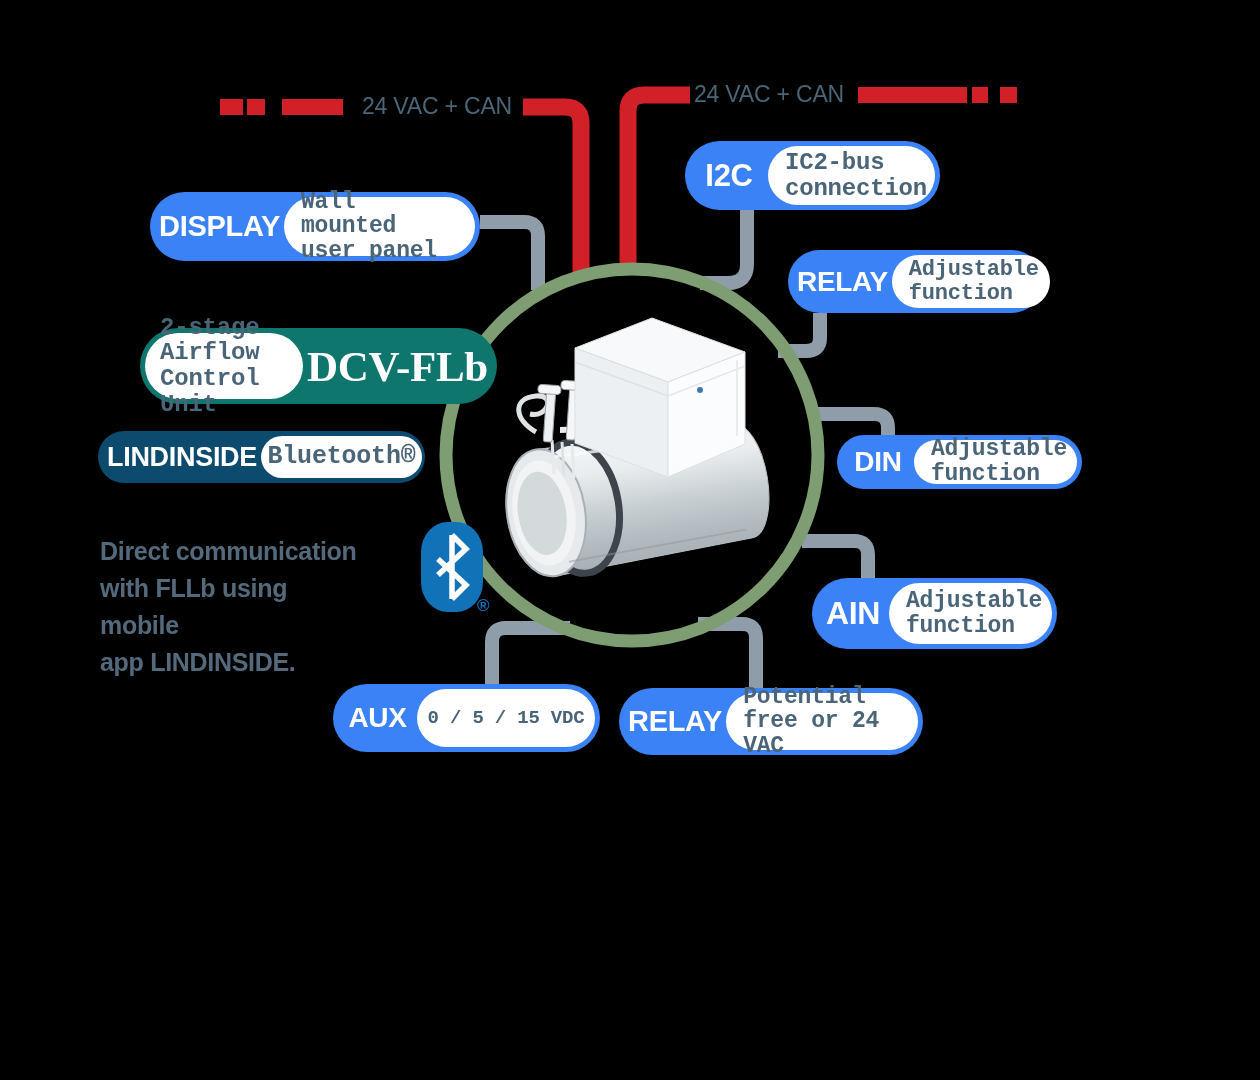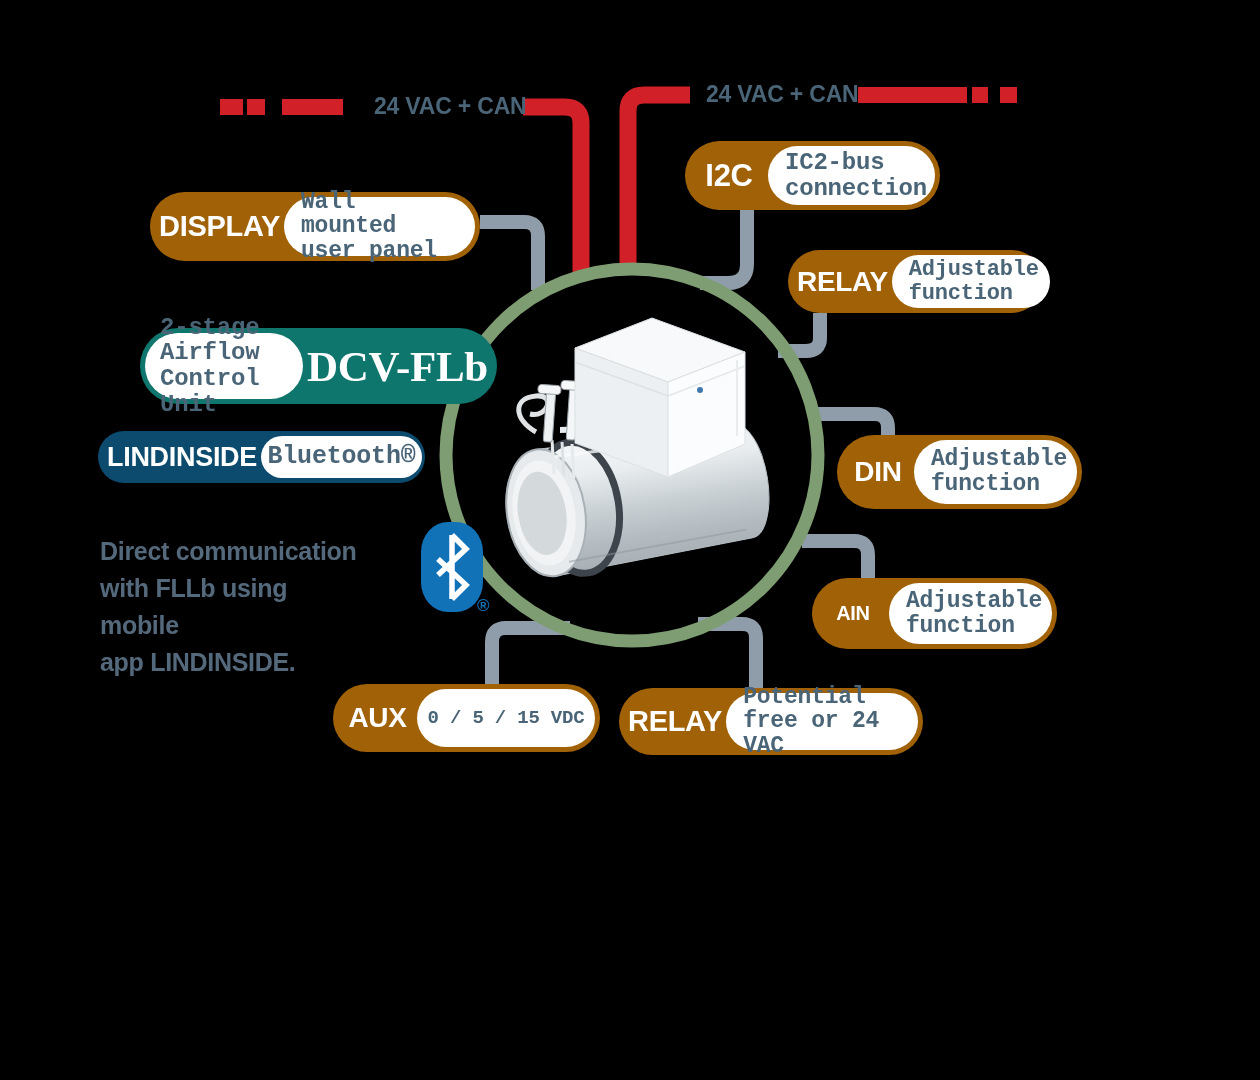--- a/index.html
+++ b/index.html
@@ -4,21 +4,21 @@
 <style>
   html,body{margin:0;padding:0;background:#000;}
   .stage{
     position:relative;width:1260px;height:1080px;background:#000;overflow:hidden;
     font-family:"Liberation Sans","DejaVu Sans",sans-serif;
   }
   .layer{position:absolute;left:0;top:0;width:1260px;height:1080px;}
   
   .pill{
     position:absolute;display:flex;align-items:stretch;box-sizing:border-box;
-    background:#a16207;border-radius:999px;padding:5px;
+    background:#3b82f6;border-radius:999px;padding:5px;
   }
   .pill .plabel{
     flex:1;display:flex;align-items:center;justify-content:center;
     color:#fff;font-weight:700;letter-spacing:-0.3px;white-space:nowrap;padding:0 4px;
   }
   .pill .pdesc{
     background:#fff;border-radius:999px;display:flex;align-items:center;
     color:#4a6577;font-weight:600;line-height:1.07;padding:0 17px;box-sizing:border-box;
     letter-spacing:-0.2px;
     font-family:Liberation Mono, monospace;
@@ -26,42 +26,42 @@
   .pdesc.center{justify-content:center;text-align:center;padding:0 10px;}
   #p-display{left:150px;top:192px;width:330px;height:69px;}
   #p-display .plabel{font-size:29px;}
   #p-display .pdesc{width:193px;font-size:23px;}
   #p-i2c{left:685px;top:141px;width:255px;height:69px;}
   #p-i2c .plabel{font-size:31px;}
   #p-i2c .pdesc{width:167px;font-size:24px;}
   #p-aout{left:788px;top:250px;width:255px;height:63px;}
   #p-aout .plabel{font-size:28px;}
   #p-aout .pdesc{width:158px;font-size:22px;}
-  #p-din{left:837px;top:435px;width:245px;height:74px;}
+  #p-din{left:837px;top:435px;width:245px;height:54px;}
   #p-din .plabel{font-size:28px;}
   #p-din .pdesc{width:163px;font-size:23px;}
   #p-ain{left:812px;top:578px;width:245px;height:71px;}
-  #p-ain .plabel{font-size:20px;}
+  #p-ain .plabel{font-size:32px;}
   #p-ain .pdesc{width:163px;font-size:23px;}
   #p-relay{left:619px;top:688px;width:304px;height:67px;}
   #p-relay .plabel{font-size:29px;}
   #p-relay .pdesc{width:192px;font-size:23px;}
   #p-aux{left:333px;top:684px;width:267px;height:68px;}
   #p-aux .plabel{font-size:28px;}
   #p-aux .pdesc{width:178px;font-size:19px;}
   #p-dcv{left:140px;top:328px;width:357px;height:76px;background:#0f766e;}
   #p-dcv .plabel{font-size:43px;font-family:Liberation Serif, serif;}
   #p-dcv .pdesc{width:206px;font-size:24px;padding:0 15px;}
   #p-lind{left:98px;top:431px;width:327px;height:52px;background:#0c4a6e;}
   #p-lind .plabel{font-size:27px;}
   #p-lind .pdesc{width:161px;font-size:25px;}
   
   .power-label{
-    position:absolute;color:#4a6577;font-weight:700;font-size:23px;
-    white-space:nowrap;letter-spacing:-0.2px;margin-left:12px;
+    position:absolute;color:#4a6577;font-weight:400;font-size:23px;
+    white-space:nowrap;letter-spacing:-0.2px;
   }
   #power-left{left:362px;top:93px;width:144px;text-align:center;}
   #power-right{left:694px;top:81px;width:146px;text-align:center;}
   #note{
     position:absolute;left:100px;top:533px;width:270px;
     color:#54697b;font-weight:600;font-size:25px;line-height:37px;
     white-space:pre-wrap;letter-spacing:-0.3px;
   }
   #bt-icon{position:absolute;left:421px;top:522px;width:62px;height:90px;}
   #bt-reg{position:absolute;left:477px;top:596px;color:#1172b8;font-size:17px;font-weight:700;}

